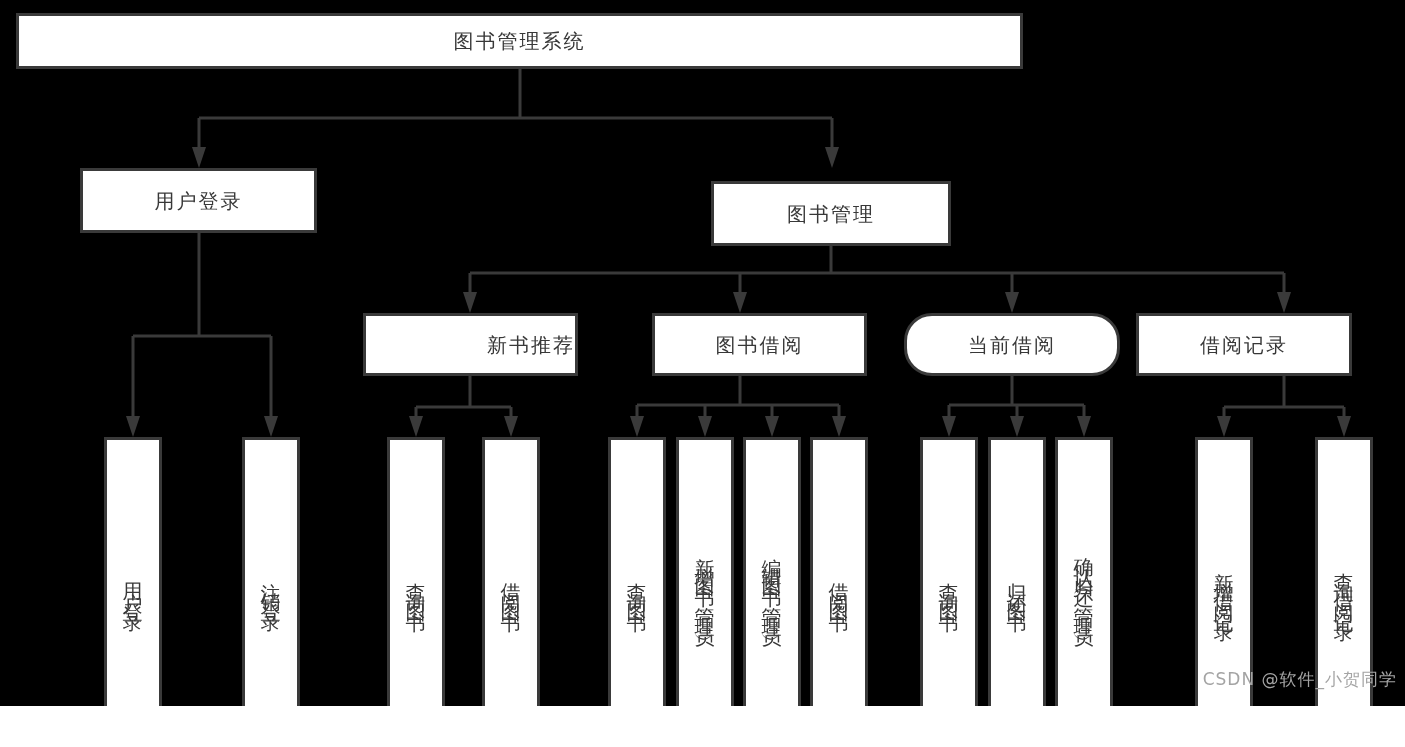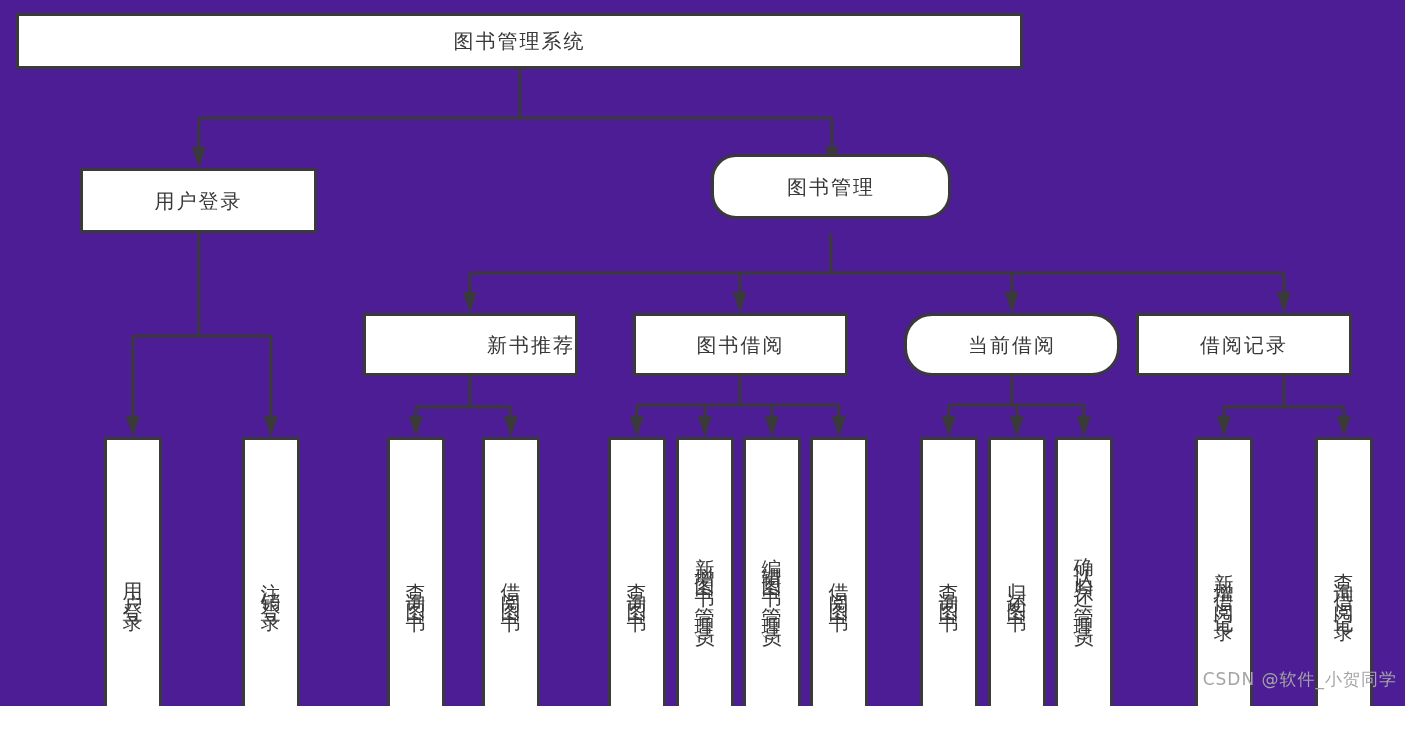--- a/index.html
+++ b/index.html
@@ -1,20 +1,20 @@
 <!DOCTYPE html>
 <html><head>
 <meta charset="utf-8">
 <style>
   html, body { margin: 0; padding: 0; background: #ffffff; }
   .canvas {
     position: relative;
     width: 1405px;
     height: 706px;
-    background: #4c1d95;
+    background: #000000;
     font-family: "DejaVu Sans", "Liberation Sans", sans-serif;
     overflow: hidden;
   }
   .wires {
     position: absolute;
     left: 0; top: 0;
     width: 1405px; height: 747px;
     pointer-events: none;
   }
   .node {
@@ -86,28 +86,28 @@
     </g>
   </svg>
 
   <div class="node" style="left:16px; top:13px; width:1007px; height:56px;">
     <span>图书管理系统</span>
   </div>
 
   <div class="node" style="left:80px; top:168px; width:237px; height:65px;">
     <span>用户登录</span>
   </div>
-  <div class="node" style="left:711px; top:154px; width:240px; height:65px;border-radius:25px;">
+  <div class="node" style="left:711px; top:181px; width:240px; height:65px;">
     <span>图书管理</span>
   </div>
 
   <div class="node" style="left:363px; top:313px; width:215px; height:63px;justify-content:flex-end;">
     <span>新书推荐</span>
   </div>
-  <div class="node" style="left:633px; top:313px; width:215px; height:63px;">
+  <div class="node" style="left:652px; top:313px; width:215px; height:63px;">
     <span>图书借阅</span>
   </div>
   <div class="node" style="left:904px; top:313px; width:216px; height:63px;border-radius:28px;">
     <span>当前借阅</span>
   </div>
   <div class="node" style="left:1136px; top:313px; width:216px; height:63px;">
     <span>借阅记录</span>
   </div>
 
   <div class="node leaf" style="left:104px; top:437px; width:58px; height:300px;">

